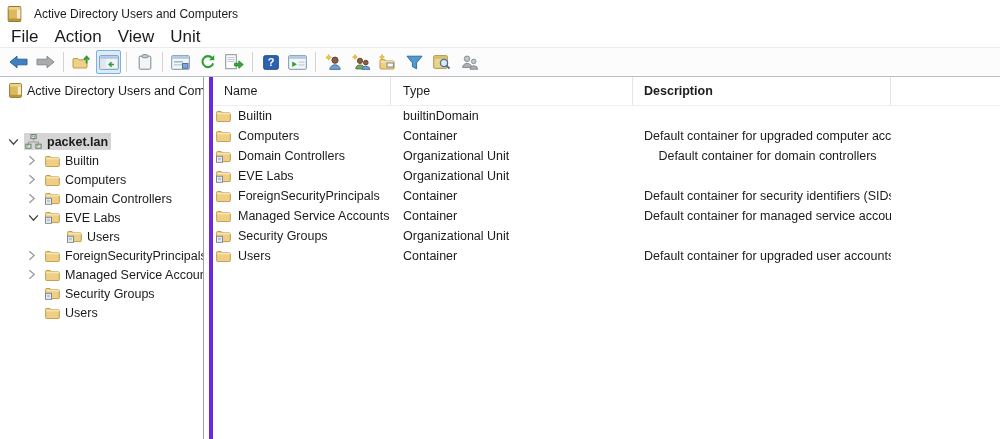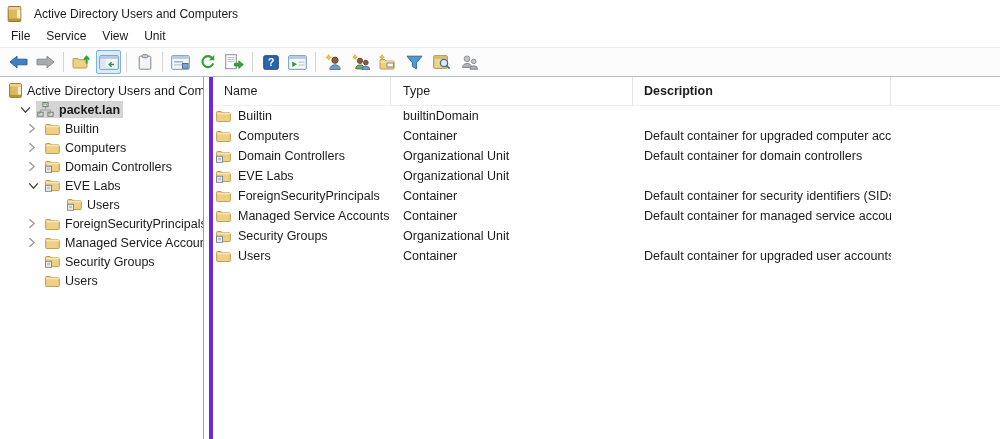--- a/index.html
+++ b/index.html
@@ -3,21 +3,21 @@
 <meta charset="utf-8">
 <style>
   *{box-sizing:border-box;margin:0;padding:0}
   html,body{width:1000px;height:439px;overflow:hidden;background:#fff;
     font-family:"Liberation Sans",sans-serif;color:#1b1b1b}
   .app{width:1000px;height:439px;display:flex;flex-direction:column;background:#fff}
 
   .titlebar{height:27px;flex:0 0 27px;display:flex;align-items:center;padding-left:7px;gap:7px}
   .titlebar .title{font-size:12px}
 
-  .menubar{height:20px;flex:0 0 20px;display:flex;align-items:flex-start;padding-left:3px;font-size:12px}
+  .menubar{height:20px;flex:0 0 20px;display:flex;align-items:center;padding-left:3px;font-size:17px}
   .menu-item{padding:2px 8px;cursor:default}
 
   .toolbar{height:30px;flex:0 0 30px;display:flex;align-items:center;padding-left:5px;
     background:#fcfcfc;border-top:1px solid #e9ecef;border-bottom:1px solid #b8bfc5}
   .tb-btn{width:25px;height:24px;display:flex;align-items:center;justify-content:center;
     border:1px solid transparent;border-radius:2px;margin:0 1px;cursor:default}
   .tb-btn.active{background:#dcebf9;border-color:#7ab0e2}
   .tb-sep{width:1px;height:20px;background:#d4d4d4;margin:0 4px;flex:0 0 1px}
 
   .main{flex:1;display:flex;min-height:0}
@@ -51,21 +51,21 @@
           <rect x="0.6" y="0.6" width="11.8" height="13.8" rx="1" fill="#dcb95e" stroke="#97792f"></rect>
           <rect x="1" y="1" width="11" height="2.4" fill="#efd292"></rect>
           <rect x="1" y="11.8" width="11" height="2.2" fill="#b99438"></rect>
           <rect x="8.8" y="3.6" width="3.2" height="8" fill="#f6ecc8"></rect>
         </svg>
       </span>
     <span class="title">Active Directory Users and Computers</span>
   </div>
   <div class="menubar" id="menubar">
       <span class="menu-item">File</span>
-      <span class="menu-item">Service</span>
+      <span class="menu-item">Action</span>
       <span class="menu-item">View</span>
       <span class="menu-item">Unit</span>
     </div>
   <div class="toolbar" id="toolbar">
       <div class="tb-btn">
         <span style="display: flex;">
           <svg width="19" height="14" viewBox="0 0 19 14">
             <path d="M1 7 L8 1.2 V4.2 H18 V9.8 H8 V12.8 Z" fill="#4080c0" stroke="#2d639e" stroke-linejoin="round"></path>
           </svg>
         </span>
@@ -221,21 +221,21 @@
               <svg width="13" height="15" viewBox="0 0 13 15">
                 <rect x="0.6" y="0.6" width="11.8" height="13.8" rx="1" fill="#dcb95e" stroke="#97792f"></rect>
                 <rect x="1" y="1" width="11" height="2.4" fill="#efd292"></rect>
                 <rect x="1" y="11.8" width="11" height="2.2" fill="#b99438"></rect>
                 <rect x="8.8" y="3.6" width="3.2" height="8" fill="#f6ecc8"></rect>
               </svg>
             </span>
             <span class="t-label">Active Directory Users and Computers</span>
           </span>
         </div>
-        <div class="tree-row" style="padding-left: 18px;">
+        <div class="tree-row" style="padding-left: 6px; margin-top: 32px;">
           <span class="chev">
             <svg width="11" height="8" viewBox="0 0 11 8">
               <path d="M1.2 1.4 L5.5 6.2 L9.8 1.4" fill="none" stroke="#3f3f3f" stroke-width="1.3"></path>
             </svg>
           </span>
           <span class="row-core selected">
             <span class="t-icon">
               <svg width="17" height="15" viewBox="0 0 17 15">
                 <path d="M8.5 4.6 v2.4 M3.4 10 V8 h10.2 v2" fill="none" stroke="#98a098"></path>
                 <rect x="5.9" y="0.6" width="5.2" height="4" fill="#dde3dc" stroke="#6f7a6f"></rect>
@@ -448,21 +448,21 @@
                   <path d="M0.9 3.7 h13.4" stroke="#f9ecc0" stroke-width="1.1"></path>
                   <rect x="0.5" y="6.3" width="6" height="6" fill="#fbfbf6" stroke="#7c8796"></rect>
                   <path d="M1.7 8.2 h3.6 M1.7 9.8 h3.6" stroke="#9aa5b4" stroke-width="0.9"></path>
                 </svg>
               </span>
               <span>Domain Controllers</span>
             </div>
             <div class="cell" style="width: 242px; flex: 0 0 242px; padding-left: 12px;">
               <span>Organizational Unit</span>
             </div>
-            <div class="cell" style="width: 258px; flex: 0 0 258px; padding-left: 11px;">
+            <div class="cell" style="width: 258px; flex: 0 0 258px; padding-left: 11px; justify-content: center;">
               <span>Default container for domain controllers</span>
             </div>
           </div>
           <div class="list-row">
             <div class="cell" style="width: 178px; flex: 0 0 178px; padding-left: 3px;">
               <span class="l-icon">
                 <svg width="15" height="13" viewBox="0 0 15 13">
                   <path d="M0.6 2.4 a0.9 0.9 0 0 1 0.9 -0.9 h3.6 l1.1 1.4 h7.2 a0.9 0.9 0 0 1 0.9 0.9 v6.9 a0.9 0.9 0 0 1 -0.9 0.9 h-11.8 a0.9 0.9 0 0 1 -0.9 -0.9 z" fill="#eecf85" stroke="#c19b47"></path>
                   <path d="M0.9 3.7 h13.4" stroke="#f9ecc0" stroke-width="1.1"></path>
                   <rect x="0.5" y="6.3" width="6" height="6" fill="#fbfbf6" stroke="#7c8796"></rect>

